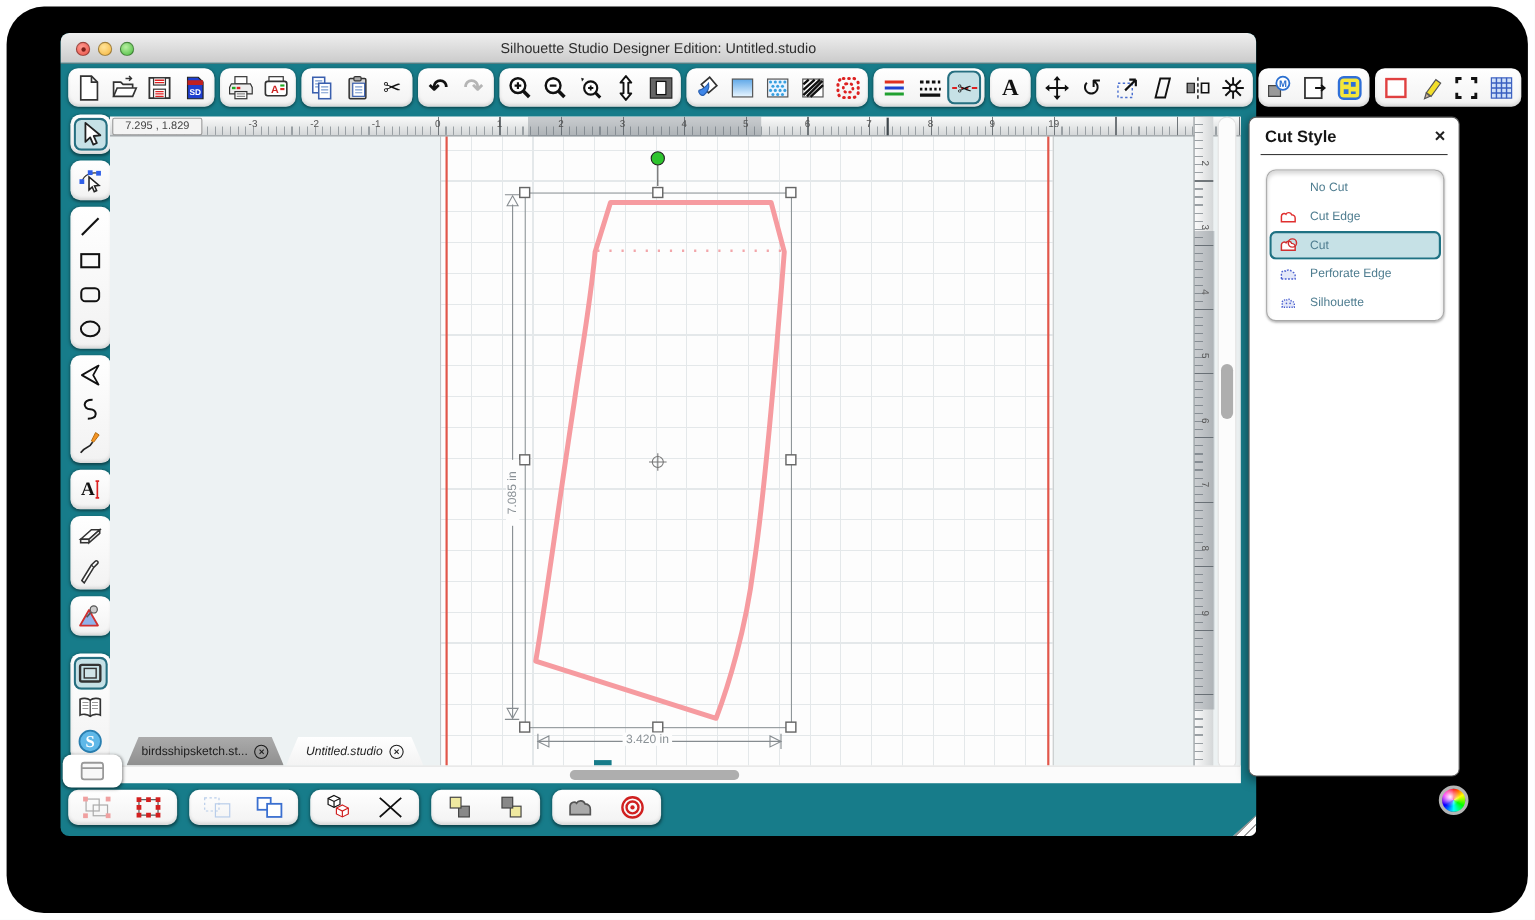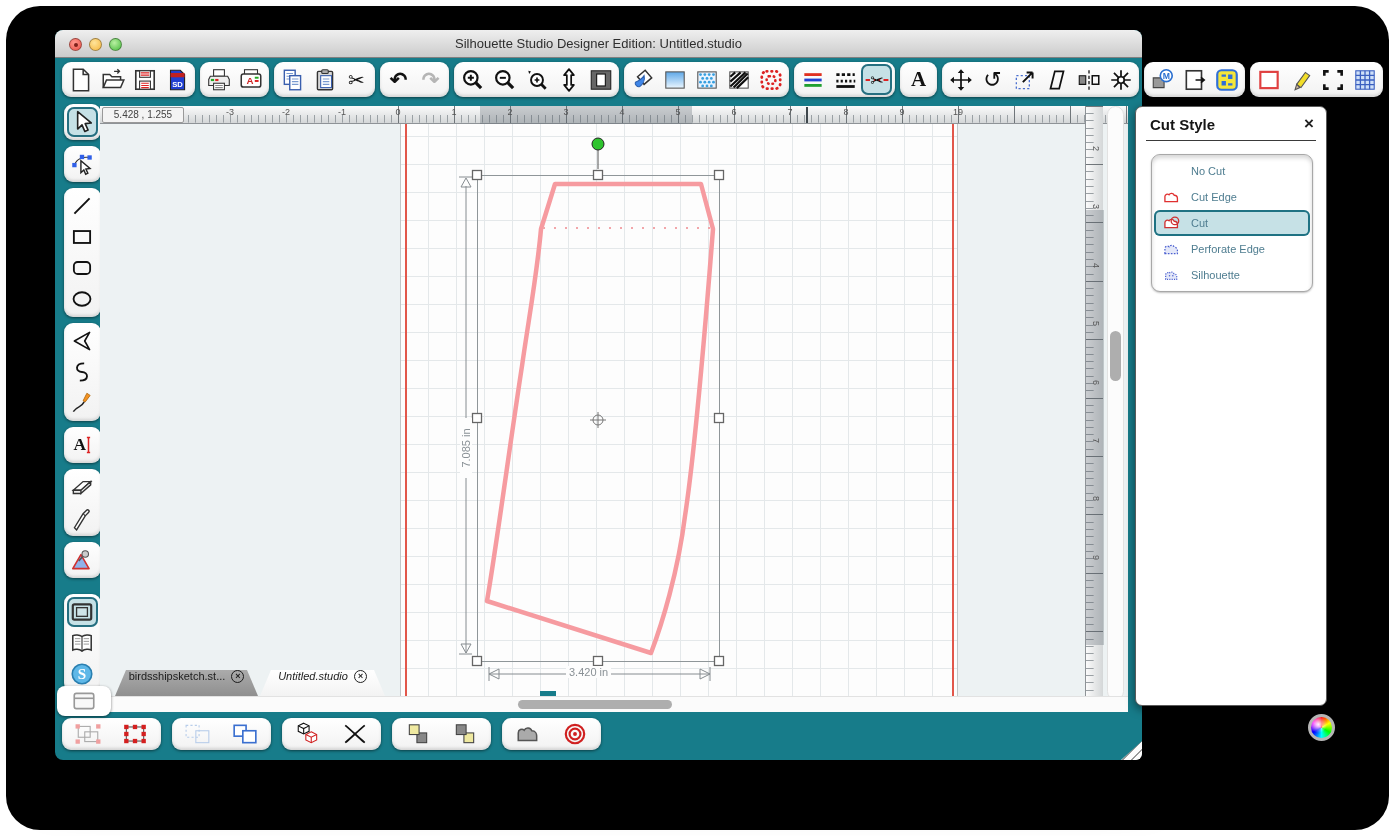--- a/index.html
+++ b/index.html
@@ -65,21 +65,21 @@
     border-radius:9px;border:1px solid #e2e2e2}
   .vthumb{position:absolute;left:2px;top:224px;width:11px;height:50px;background:#aeaeae;border-radius:6px}
   .hstrip{position:absolute;left:0;top:590px;width:1028px;height:16px;background:#fbfbfb;border-top:1px solid #e2e2e2}
   .hthumb{position:absolute;left:418px;top:3px;width:154px;height:9px;background:#aeaeae;border-radius:5px}
   .teal-fleck{position:absolute;left:440px;top:585px;width:16px;height:5px;background:var(--app_background,#177c8a)}
   .svg-overlay{position:absolute;left:0;top:18px;width:1028px;height:572px}
   .dim-label{position:absolute;background:#fdfdfd;color:#8a9196;font-size:11px;padding:0 3px;white-space:nowrap;z-index:3}
   .dim-label.v{transform:rotate(-90deg);transform-origin:center;width:60px;text-align:center}
   
   .tab{position:absolute;top:564px;height:26px;clip-path:polygon(11px 0,calc(100% - 11px) 0,100% 100%,0 100%);
-    display:flex;align-items:flex-start;justify-content:center;gap:6px;font-size:11px;z-index:3}
+    display:flex;align-items:center;justify-content:center;gap:6px;font-size:11px;z-index:3}
   .tab.inactive{background:linear-gradient(#ababab,#8f8f8f);color:#1c1c1c}
   .tab.active{background:linear-gradient(#ffffff,#f3f3f3);color:#222}
   .tab-close{width:13px;height:13px;border:1.4px solid currentColor;border-radius:50%;font-size:9px;
     line-height:10px;text-align:center;font-weight:bold}
   
   .panel{position:absolute;left:1080px;top:76px;width:192px;height:600px;background:#fff;border-radius:7px;
     border:1px solid #5a5a5a;box-shadow:0 3px 10px rgba(0,0,0,.5)}
   .panel-title{position:absolute;left:14px;top:9px;font-size:15px;font-weight:bold;color:#151515}
   .panel-close{position:absolute;right:12px;top:7px;font-size:17px;color:#222;font-weight:bold;cursor:default}
   .panel-rule{position:absolute;left:10px;right:10px;top:33px;border-top:1px solid #3a3a3a}
@@ -664,21 +664,21 @@
         <span class="rlh" style="left: 402px;">2</span>
         <span class="rlh" style="left: 458px;">3</span>
         <span class="rlh" style="left: 514px;">4</span>
         <span class="rlh" style="left: 570px;">5</span>
         <span class="rlh" style="left: 626px;">6</span>
         <span class="rlh" style="left: 682px;">7</span>
         <span class="rlh" style="left: 738px;">8</span>
         <span class="rlh" style="left: 794px;">9</span>
         <span class="rlh" style="left: 850px;">19</span>
       </div>
-    <div class="coords">5.428 , 1.255</div>
+    <div class="coords">7.295 , 1.829</div>
 
     <div class="ruler-right" id="ruler-right">
       <div class="ruler-sel-right"></div>
     <span class="rlv" style="top: 41px;">2</span>
         <span class="rlv" style="top: 99.4px;">3</span>
         <span class="rlv" style="top: 157.8px;">4</span>
         <span class="rlv" style="top: 216.2px;">5</span>
         <span class="rlv" style="top: 274.6px;">6</span>
         <span class="rlv" style="top: 333px;">7</span>
         <span class="rlv" style="top: 391.4px;">8</span>

